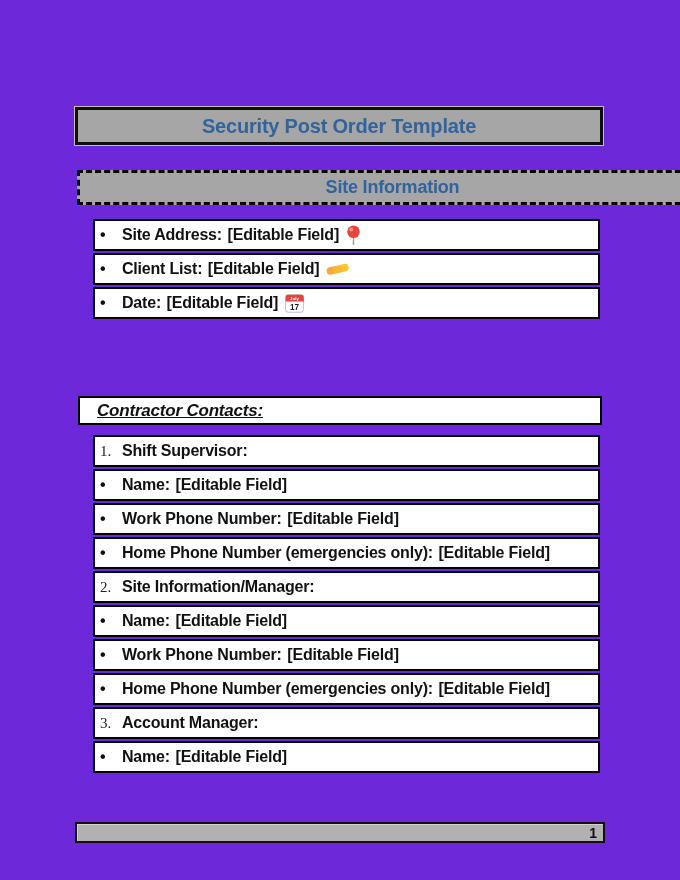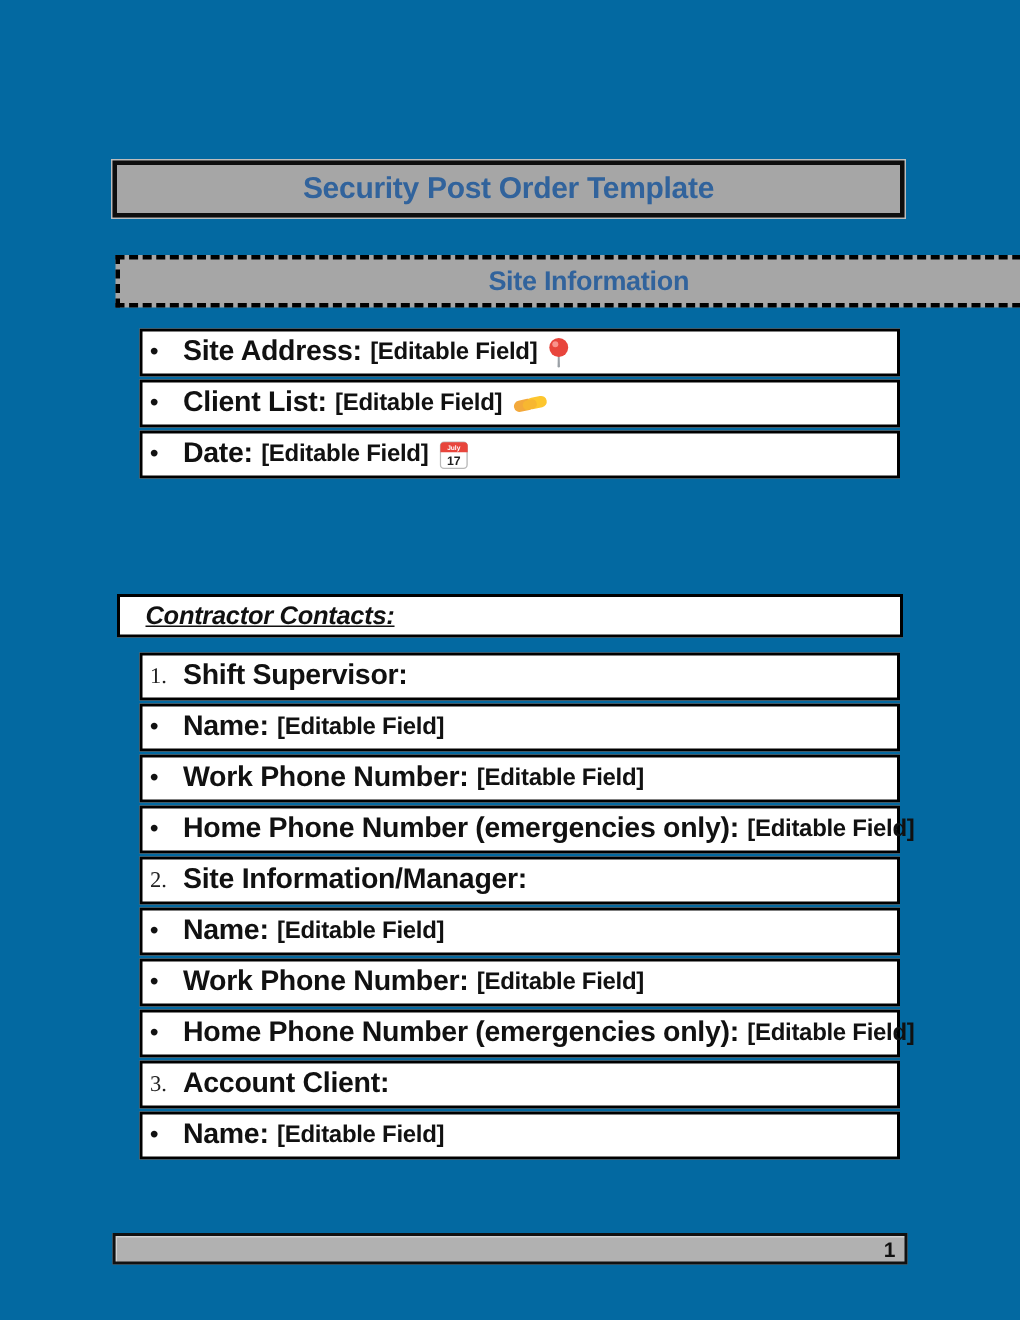--- a/index.html
+++ b/index.html
@@ -1,17 +1,17 @@
 <!DOCTYPE html>
 <html><head>
 <meta charset="utf-8">
 <style>
   html,body{margin:0;padding:0;background:#ffffff;}
   .page{
-    position:relative;width:680px;height:880px;background:#0369a1;overflow:hidden;
+    position:relative;width:680px;height:880px;background:#6d28d9;overflow:hidden;
     font-family:"Liberation Sans",sans-serif;color:#111;
   }
   
   .title-bar{
     position:absolute;left:75px;top:107px;width:528px;height:38px;box-sizing:border-box;
     background:#a6a6a6;border:3px solid #0e0e0e;box-shadow:0 0 0 1px #bdbdbd;
     display:flex;align-items:center;justify-content:center;
   }
   .title-text{font-size:20px;font-weight:bold;color:#31639c;letter-spacing:-0.2px;}
   
@@ -27,21 +27,21 @@
   .list{position:absolute;left:93px;width:507px;}
   .site-list{top:219px;}
   .contacts-list{top:435px;}
   .row{
     height:32px;box-sizing:border-box;border:2px solid #000;margin-bottom:2px;
     display:flex;align-items:center;background:#fff;
   }
   .marker{flex:0 0 22px;margin-left:5px;text-align:left;}
   .marker.bullet{font-size:16px;font-weight:bold;color:#111;}
   .marker.number{font-family:"Liberation Serif",serif;font-size:15px;font-weight:normal;color:#222;}
-  .label,.row-title{font-size:19px;font-weight:bold;letter-spacing:-0.2px;white-space:nowrap;}
+  .label,.row-title{font-size:16px;font-weight:bold;letter-spacing:-0.2px;white-space:nowrap;}
   .field{font-size:16px;font-weight:bold;letter-spacing:-0.2px;margin-left:0.35em;white-space:nowrap;}
   .icon{margin-left:7px;line-height:0;display:inline-flex;}
   
   .subheading-box{
     position:absolute;left:78px;top:396px;width:524px;height:29px;box-sizing:border-box;
     border:2px solid #000;display:flex;align-items:center;padding-left:17px;background:#fff;
   }
   .subheading-text{
     font-size:17px;font-weight:bold;font-style:italic;text-decoration:underline;
     letter-spacing:-0.2px;color:#111;
@@ -147,21 +147,21 @@
       <span class="label">Work Phone Number:</span>
       <span class="field">[Editable Field]</span>
     </div>
     <div class="row">
       <span class="marker bullet">•</span>
       <span class="label">Home Phone Number (emergencies only):</span>
       <span class="field">[Editable Field]</span>
     </div>
     <div class="row">
       <span class="marker number">3.</span>
-      <span class="row-title">Account Client:</span>
+      <span class="row-title">Account Manager:</span>
     </div>
     <div class="row">
       <span class="marker bullet">•</span>
       <span class="label">Name:</span>
       <span class="field">[Editable Field]</span>
     </div>
   </div>
 
   <div class="footer-bar">
     <span class="page-number">1</span>

